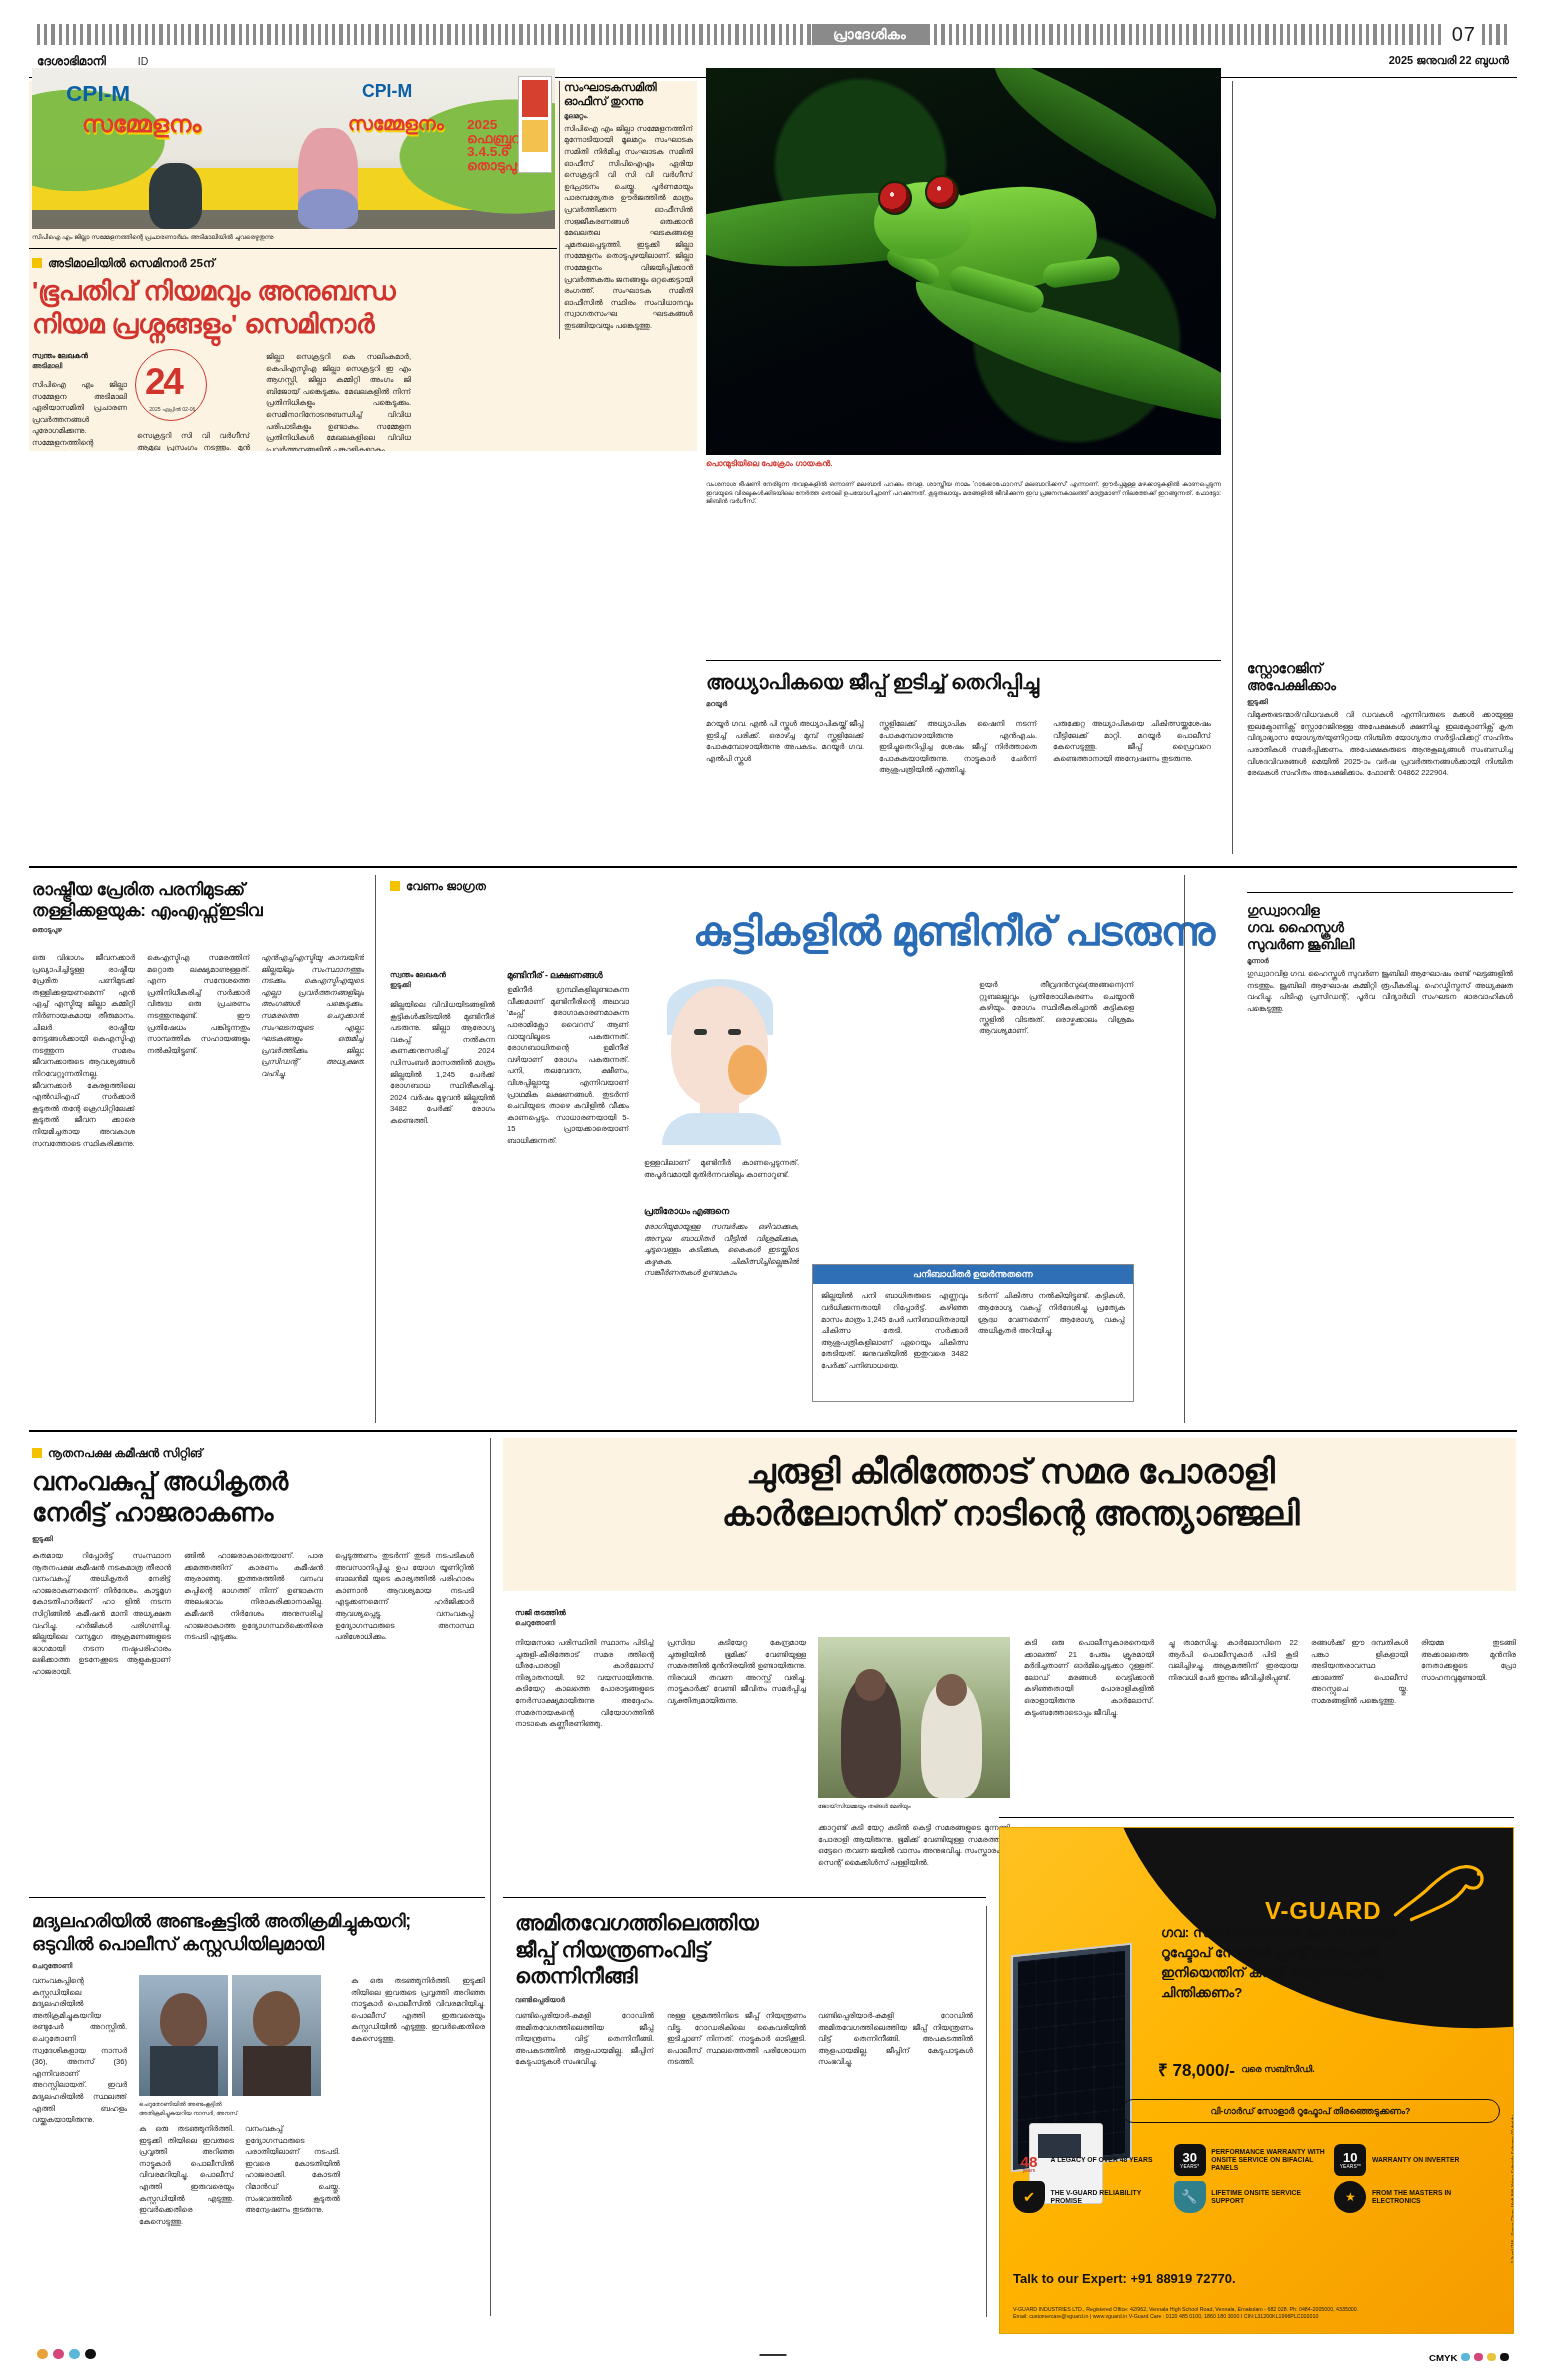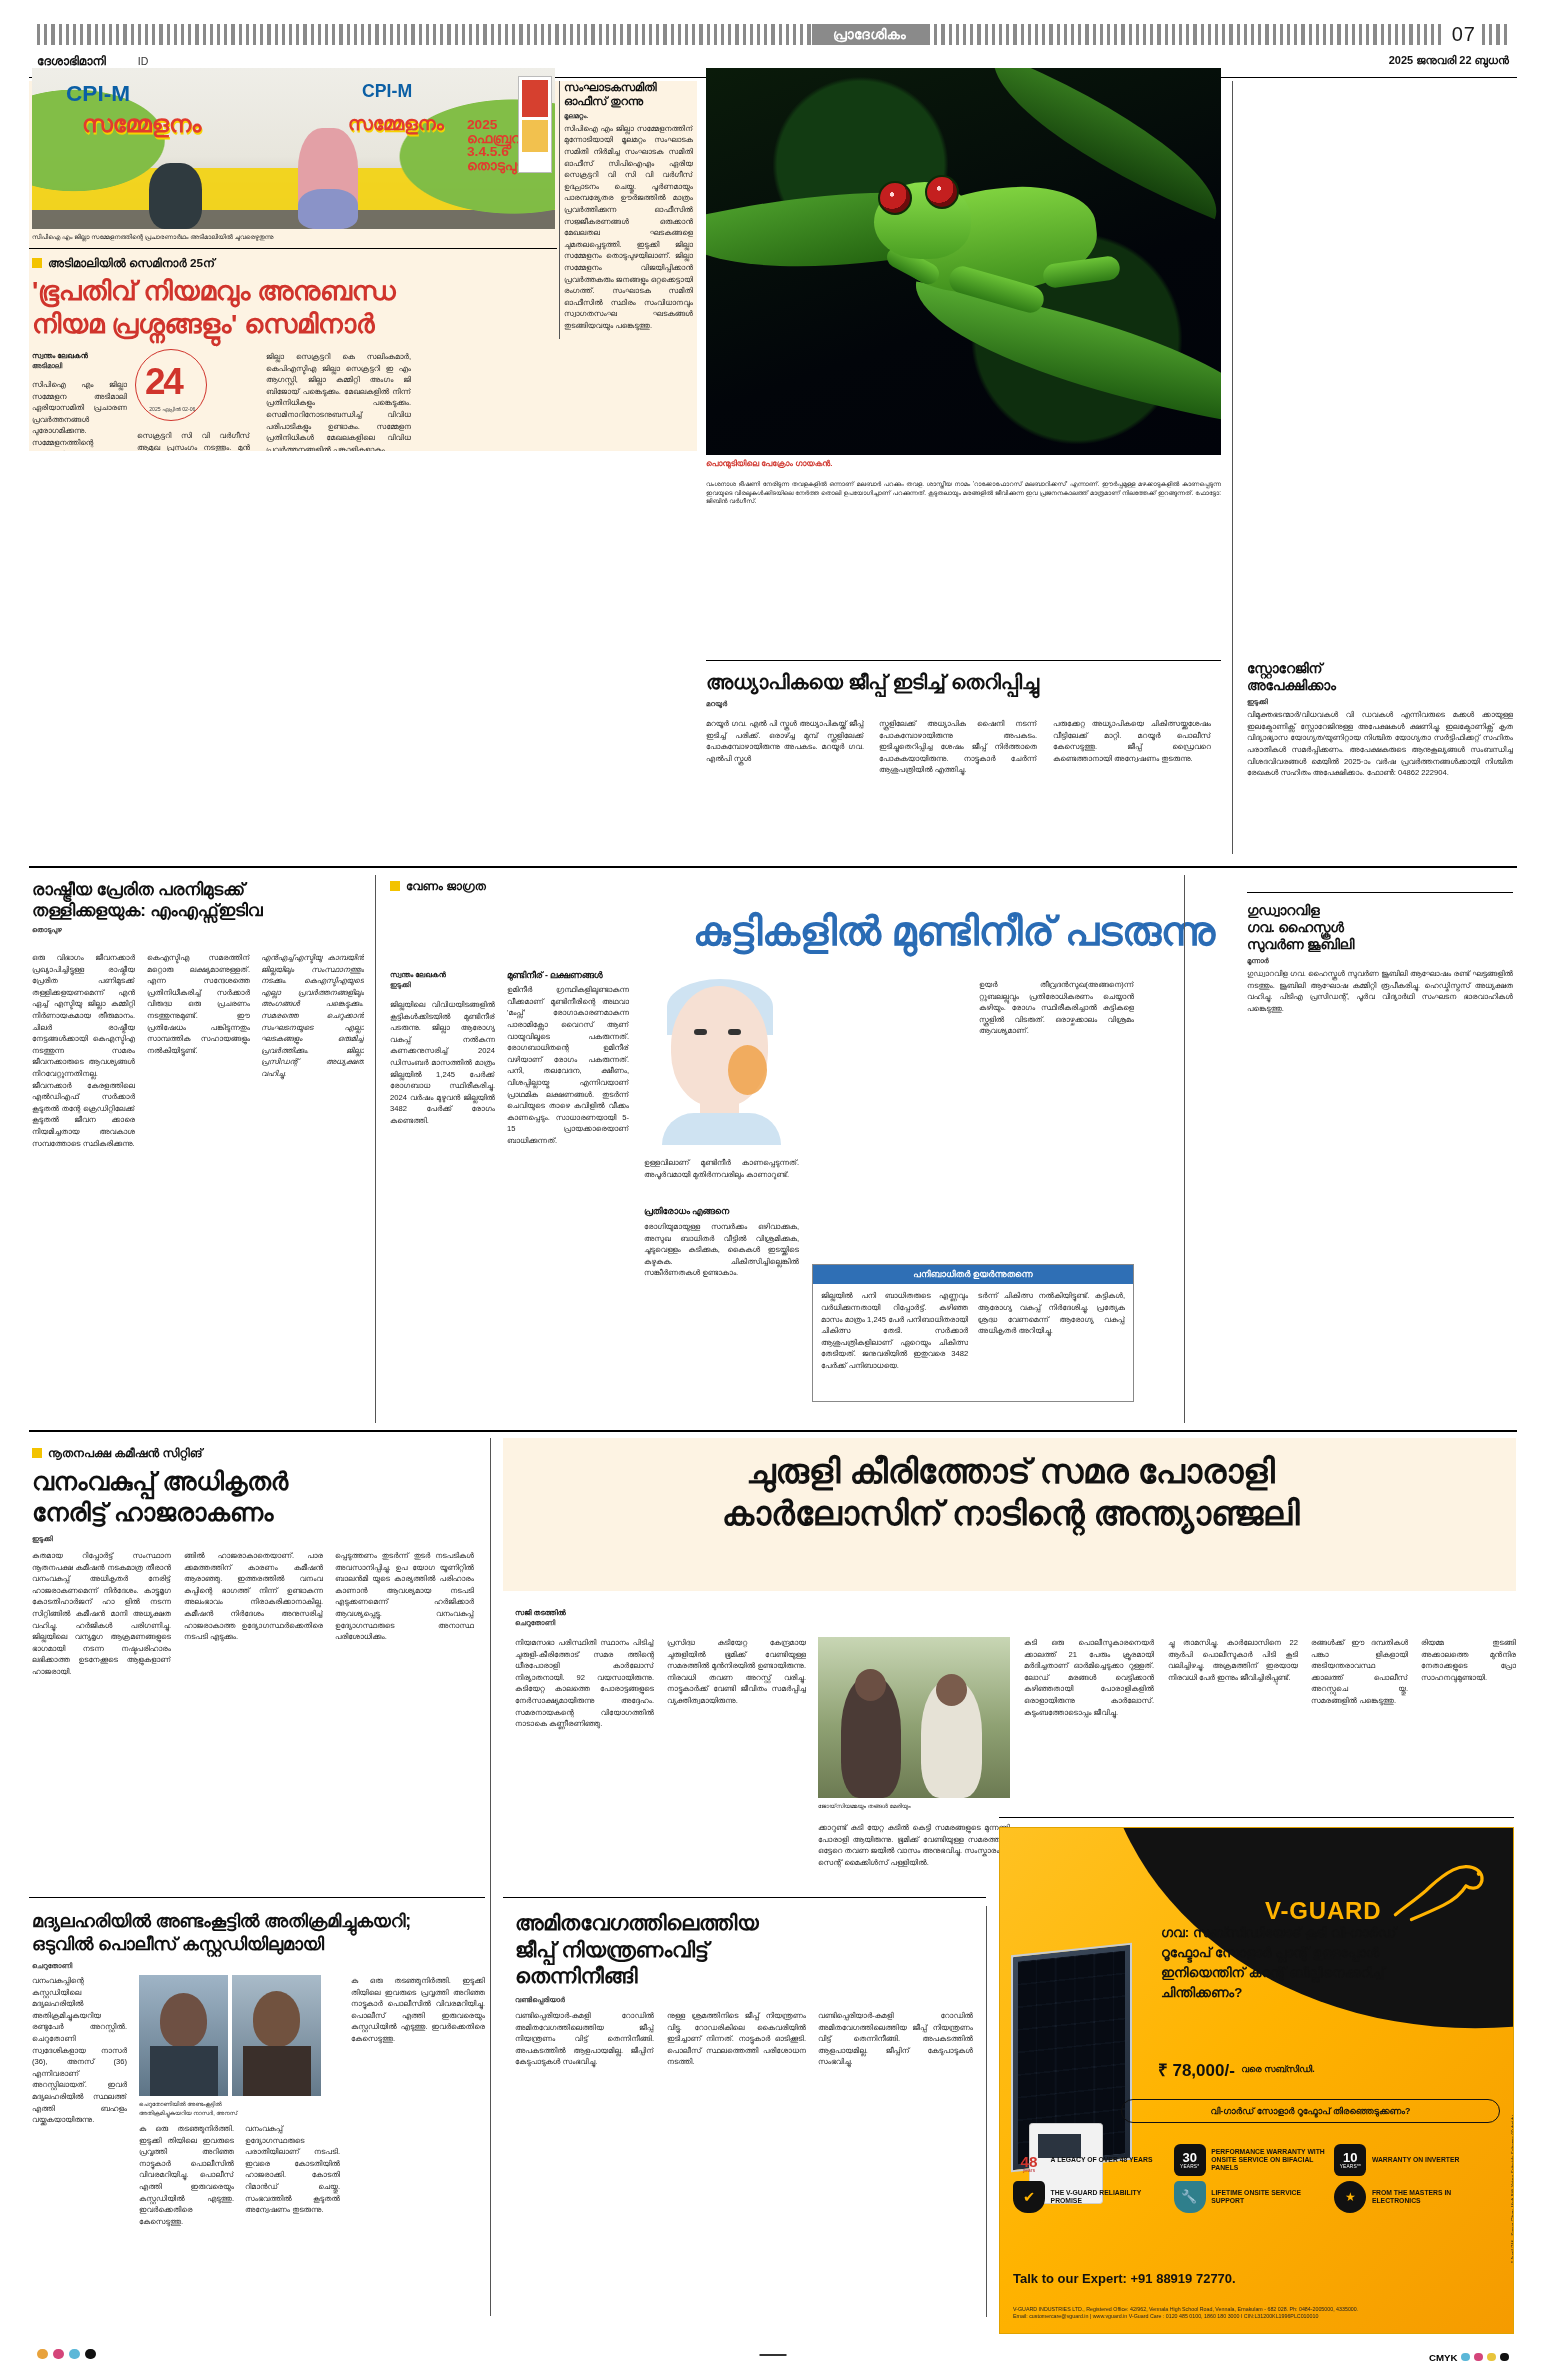--- a/index.html
+++ b/index.html
@@ -333,21 +333,21 @@
     <div class="frog-cap-title">പൊന്മുടിയിലെ പേക്രോം ഗായകൻ.</div>
     <div class="frog-cap-body">വംശനാശ ഭീഷണി നേരിടുന്ന തവളകളിൽ ഒന്നാണ് മലബാർ പറക്കും തവള. ശാസ്ത്രീയ നാമം 'റാക്കോഫോറസ് മലബാറിക്കസ്' എന്നാണ്. ഈർപ്പമുള്ള മഴക്കാടുകളിൽ കാണപ്പെടുന്ന ഇവയുടെ വിരലുകൾക്കിടയിലെ നേർത്ത തൊലി ഉപയോഗിച്ചാണ് പറക്കുന്നത്. കൂടുതലായും മരങ്ങളിൽ ജീവിക്കുന്ന ഇവ പ്രജനനകാലത്ത് മാത്രമാണ് നിലത്തേക്ക് ഇറങ്ങുന്നത്. ഫോട്ടോ: ജിബിൻ വർഗീസ്.</div>
   </div>
 
   <div class="hr-thin" style="left:706px; top:660px; width:515px;"></div>
   <div style="position:absolute; left:706px; top:670px; width:515px;">
     <div class="headline-black" style="font-size:20px; line-height:24px;">അധ്യാപികയെ ജീപ്പ് ഇടിച്ച് തെറിപ്പിച്ചു</div>
     <div class="byline2" style="margin-top:6.4px;">മറയൂർ</div>
   </div>
   <div class="body-col" style="position:absolute; left:706px; top:718px; width:158px; height:106px;">മറയൂർ ഗവ. എൽ പി സ്കൂൾ അധ്യാപികയ്ക്ക് ജീപ്പ് ഇടിച്ച് പരിക്ക്. ഒരാഴ്ച്ച മുമ്പ് സ്കൂളിലേക്ക് പോകുമ്പോഴായിരുന്നു അപകടം. മറയൂർ ഗവ. എൽപി സ്കൂൾ</div>
-  <div class="body-col" style="position:absolute; left:879px; top:718px; width:158px; height:106px;">സ്കൂളിലേക്ക് അധ്യാപിക ഷൈനി നടന്ന് പോകുമ്പോഴായിരുന്നു അപകടം. ഇടിച്ചുതെറിപ്പിച്ച ശേഷം ജീപ്പ് നിർത്താതെ പോകുകയായിരുന്നു. നാട്ടുകാർ ചേർന്ന് ആശുപത്രിയിൽ എത്തിച്ചു.</div>
+  <div class="body-col" style="position:absolute; left:879px; top:718px; width:158px; height:106px;">സ്കൂളിലേക്ക് അധ്യാപിക ഷൈനി നടന്ന് പോകുമ്പോഴായിരുന്നു എൻഎചം. ഇടിച്ചുതെറിപ്പിച്ച ശേഷം ജീപ്പ് നിർത്താതെ പോകുകയായിരുന്നു. നാട്ടുകാർ ചേർന്ന് ആശുപത്രിയിൽ എത്തിച്ചു.</div>
   <div class="body-col" style="position:absolute; left:1053px; top:718px; width:158px; height:106px;">പരുക്കേറ്റ അധ്യാപികയെ ചികിത്സയ്ക്കുശേഷം വീട്ടിലേക്ക് മാറ്റി. മറയൂർ പൊലീസ് കേസെടുത്തു. ജീപ്പ് ഡ്രൈവറെ കണ്ടെത്താനായി അന്വേഷണം തുടരുന്നു.</div>
 
   <div class="vr-thin" style="left:1232px; top:81px; height:773px;"></div>
   <div style="position:absolute; left:1247px; top:660px; width:266px;">
     <div class="headline-black" style="font-size:13.7px; line-height:17px;">സ്റ്റോറേജിന്</div>
     <div class="headline-black" style="font-size:13.7px; line-height:17px;">അപേക്ഷിക്കാം</div>
     <div class="byline2" style="margin-top:4px;">ഇടുക്കി</div>
     <div class="body-col" style="height:179px; margin-top:1.6px;">വിമുക്തഭടന്മാർ/വിധവകൾ വി ഡവകൾ എന്നിവരുടെ മക്കൾ ക്കായുള്ള ഇലക്ട്രോണിക്സ് സ്റ്റോറേജിനുള്ള അപേക്ഷകൾ ക്ഷണിച്ചു. ഇലക്ട്രോണിക്സ് കൃത വിദ്യാഭ്യാസ യോഗ്യത/യുണിറ്റായ നിശ്ചിത യോഗ്യതാ സർട്ടിഫിക്കറ്റ് സഹിതം പരാതികൾ സമർപ്പിക്കണം. അപേക്ഷകരുടെ ആനുകൂല്യങ്ങൾ സംബന്ധിച്ച വിശദവിവരങ്ങൾ മെയിൽ 2025-ാം വർഷ പ്രവർത്തനങ്ങൾക്കായി നിശ്ചിത രേഖകൾ സഹിതം അപേക്ഷിക്കാം. ഫോൺ: 04862 222904.</div>
   </div>
 
@@ -397,21 +397,21 @@
     <div class="face-skin"></div>
     <div class="face-eye" style="left:50px; top:58px;"></div>
     <div class="face-eye" style="left:84px; top:58px;"></div>
     <div class="face-swell"></div>
     <div class="face-neck"></div>
     <div class="face-shirt"></div>
   </div>
 
   <div class="body-col" style="position:absolute; left:644px; top:1157px; width:155px; height:43px;">ഉള്ളവിലാണ് മുണ്ടിനീർ കാണപ്പെടുന്നത്. അപൂർവമായി മുതിർന്നവരിലും കാണാറുണ്ട്.</div>
   <div class="headline-black" style="position:absolute; left:644px; top:1206px; width:155px; font-size:8.9px;">പ്രതിരോധം എങ്ങനെ</div>
-  <div class="body-col" style="position:absolute; left:644px; top:1221px; width:155px; height:113px;">രോഗിയുമായുള്ള സമ്പർക്കം ഒഴിവാക്കുക, അസുഖ ബാധിതർ വീട്ടിൽ വിശ്രമിക്കുക, ചൂടുവെള്ളം കുടിക്കുക, കൈകൾ ഇടയ്ക്കിടെ കഴുകുക. ചികിത്സിച്ചില്ലെങ്കിൽ സങ്കീർണതകൾ ഉണ്ടാകാം.</div>
+  <div class="body-col" style="position:absolute; left:644px; top:1221px; width:155px; height:113px;font-style:italic;">രോഗിയുമായുള്ള സമ്പർക്കം ഒഴിവാക്കുക, അസുഖ ബാധിതർ വീട്ടിൽ വിശ്രമിക്കുക, ചൂടുവെള്ളം കുടിക്കുക, കൈകൾ ഇടയ്ക്കിടെ കഴുകുക. ചികിത്സിച്ചില്ലെങ്കിൽ സങ്കീർണതകൾ ഉണ്ടാകാം.</div>
 
   <div class="body-col" style="position:absolute; left:979px; top:979px; width:155px; height:274px;">ഉയർ തീവ്രദൻസുഖ(അങ്ങനെ)ന്ന് റ്റുബലല്ലുവും പ്രതിരോധികരണം ചെയ്യാൻ കഴിയും. രോഗം സ്ഥിരീകരിച്ചാൽ കുട്ടികളെ സ്കൂളിൽ വിടരുത്. ഒരാഴ്ചക്കാലം വിശ്രമം ആവശ്യമാണ്.</div>
 
   <div style="position:absolute; left:812px; top:1264px; width:322px;" class="box-border">
     <div class="blue-band">പനിബാധിതർ ഉയർന്നുതന്നെ</div>
     <div style="display:flex; gap:9.7px; padding:6.4px 8px 8px;">
       <div class="body-col" style="flex:1; height:103px;">ജില്ലയിൽ പനി ബാധിതരുടെ എണ്ണവും വർധിക്കുന്നതായി റിപ്പോർട്ട്. കഴിഞ്ഞ മാസം മാത്രം 1,245 പേർ പനിബാധിതരായി ചികിത്സ തേടി. സർക്കാർ ആശുപത്രികളിലാണ് ഏറെയും ചികിത്സ തേടിയത്. ജനുവരിയിൽ ഇതുവരെ 3482 പേർക്ക് പനിബാധയെ.</div>
       <div class="body-col" style="flex:1; height:103px;">ടർന്ന് ചികിത്സ നൽകിയിട്ടുണ്ട്. കുട്ടികൾ, ആരോഗ്യ വകുപ്പ് നിർദേശിച്ചു. പ്രത്യേക ശ്രദ്ധ വേണമെന്ന് ആരോഗ്യ വകുപ്പ് അധികൃതർ അറിയിച്ചു.</div>
     </div>
   </div>

